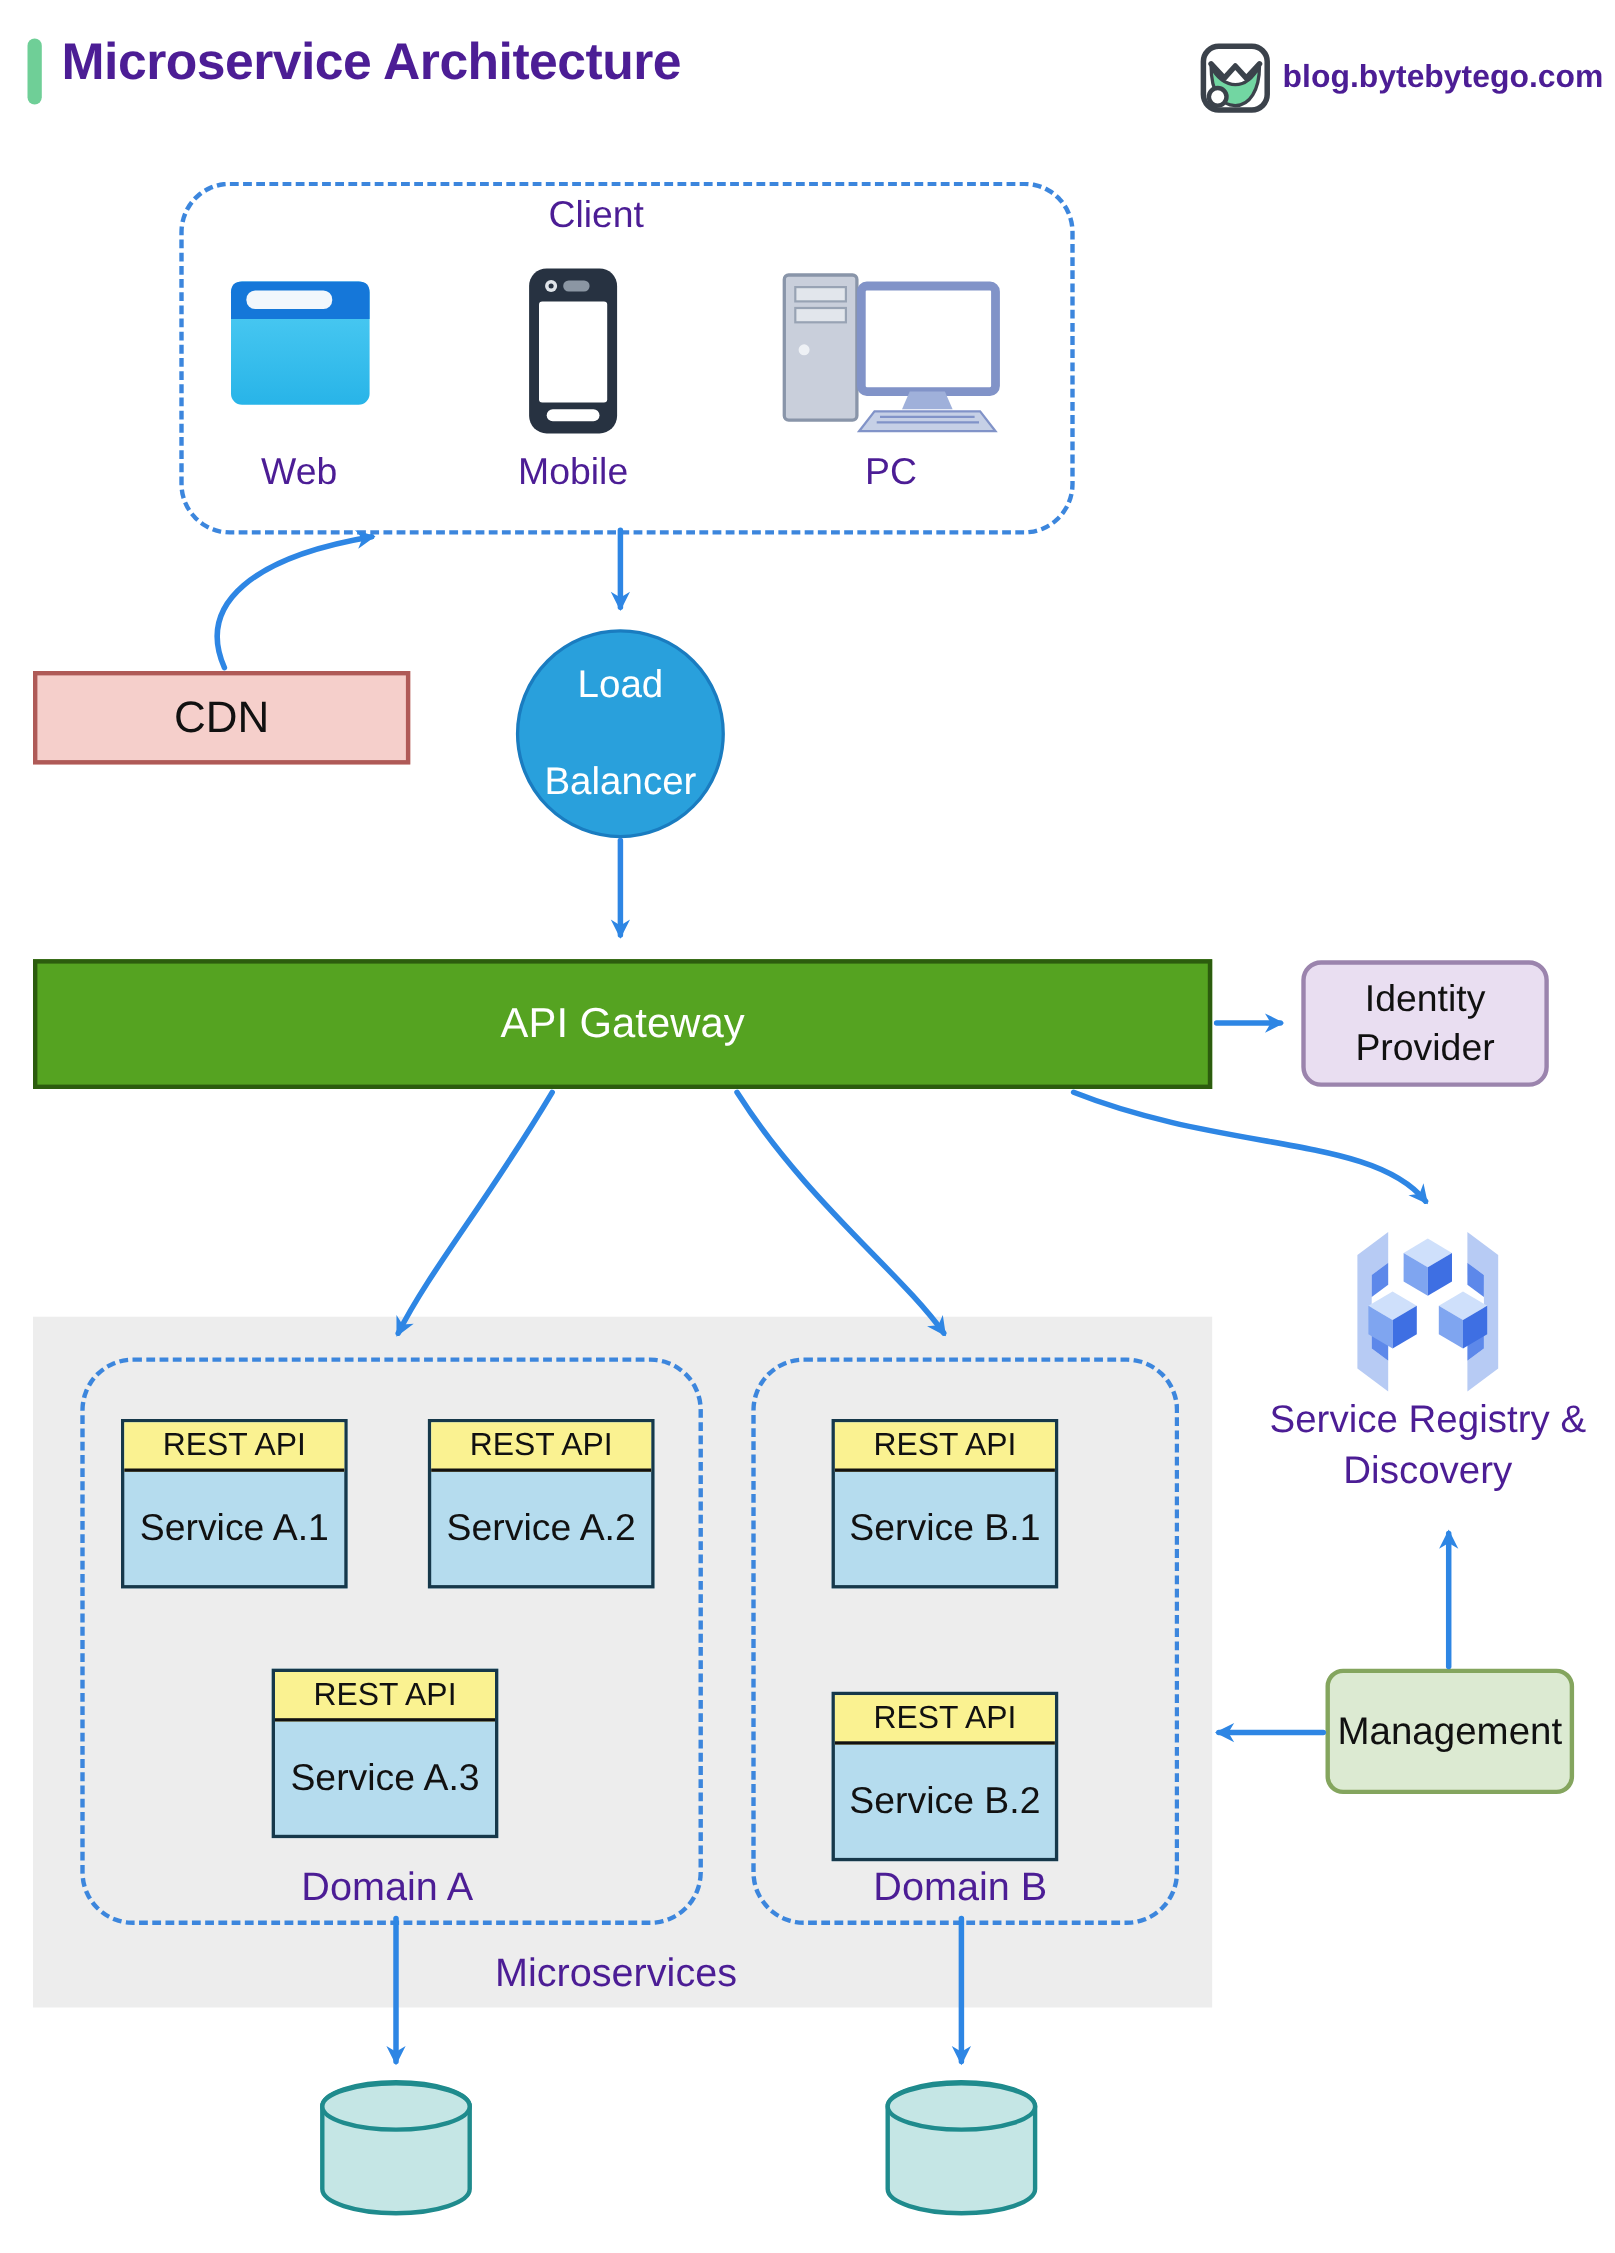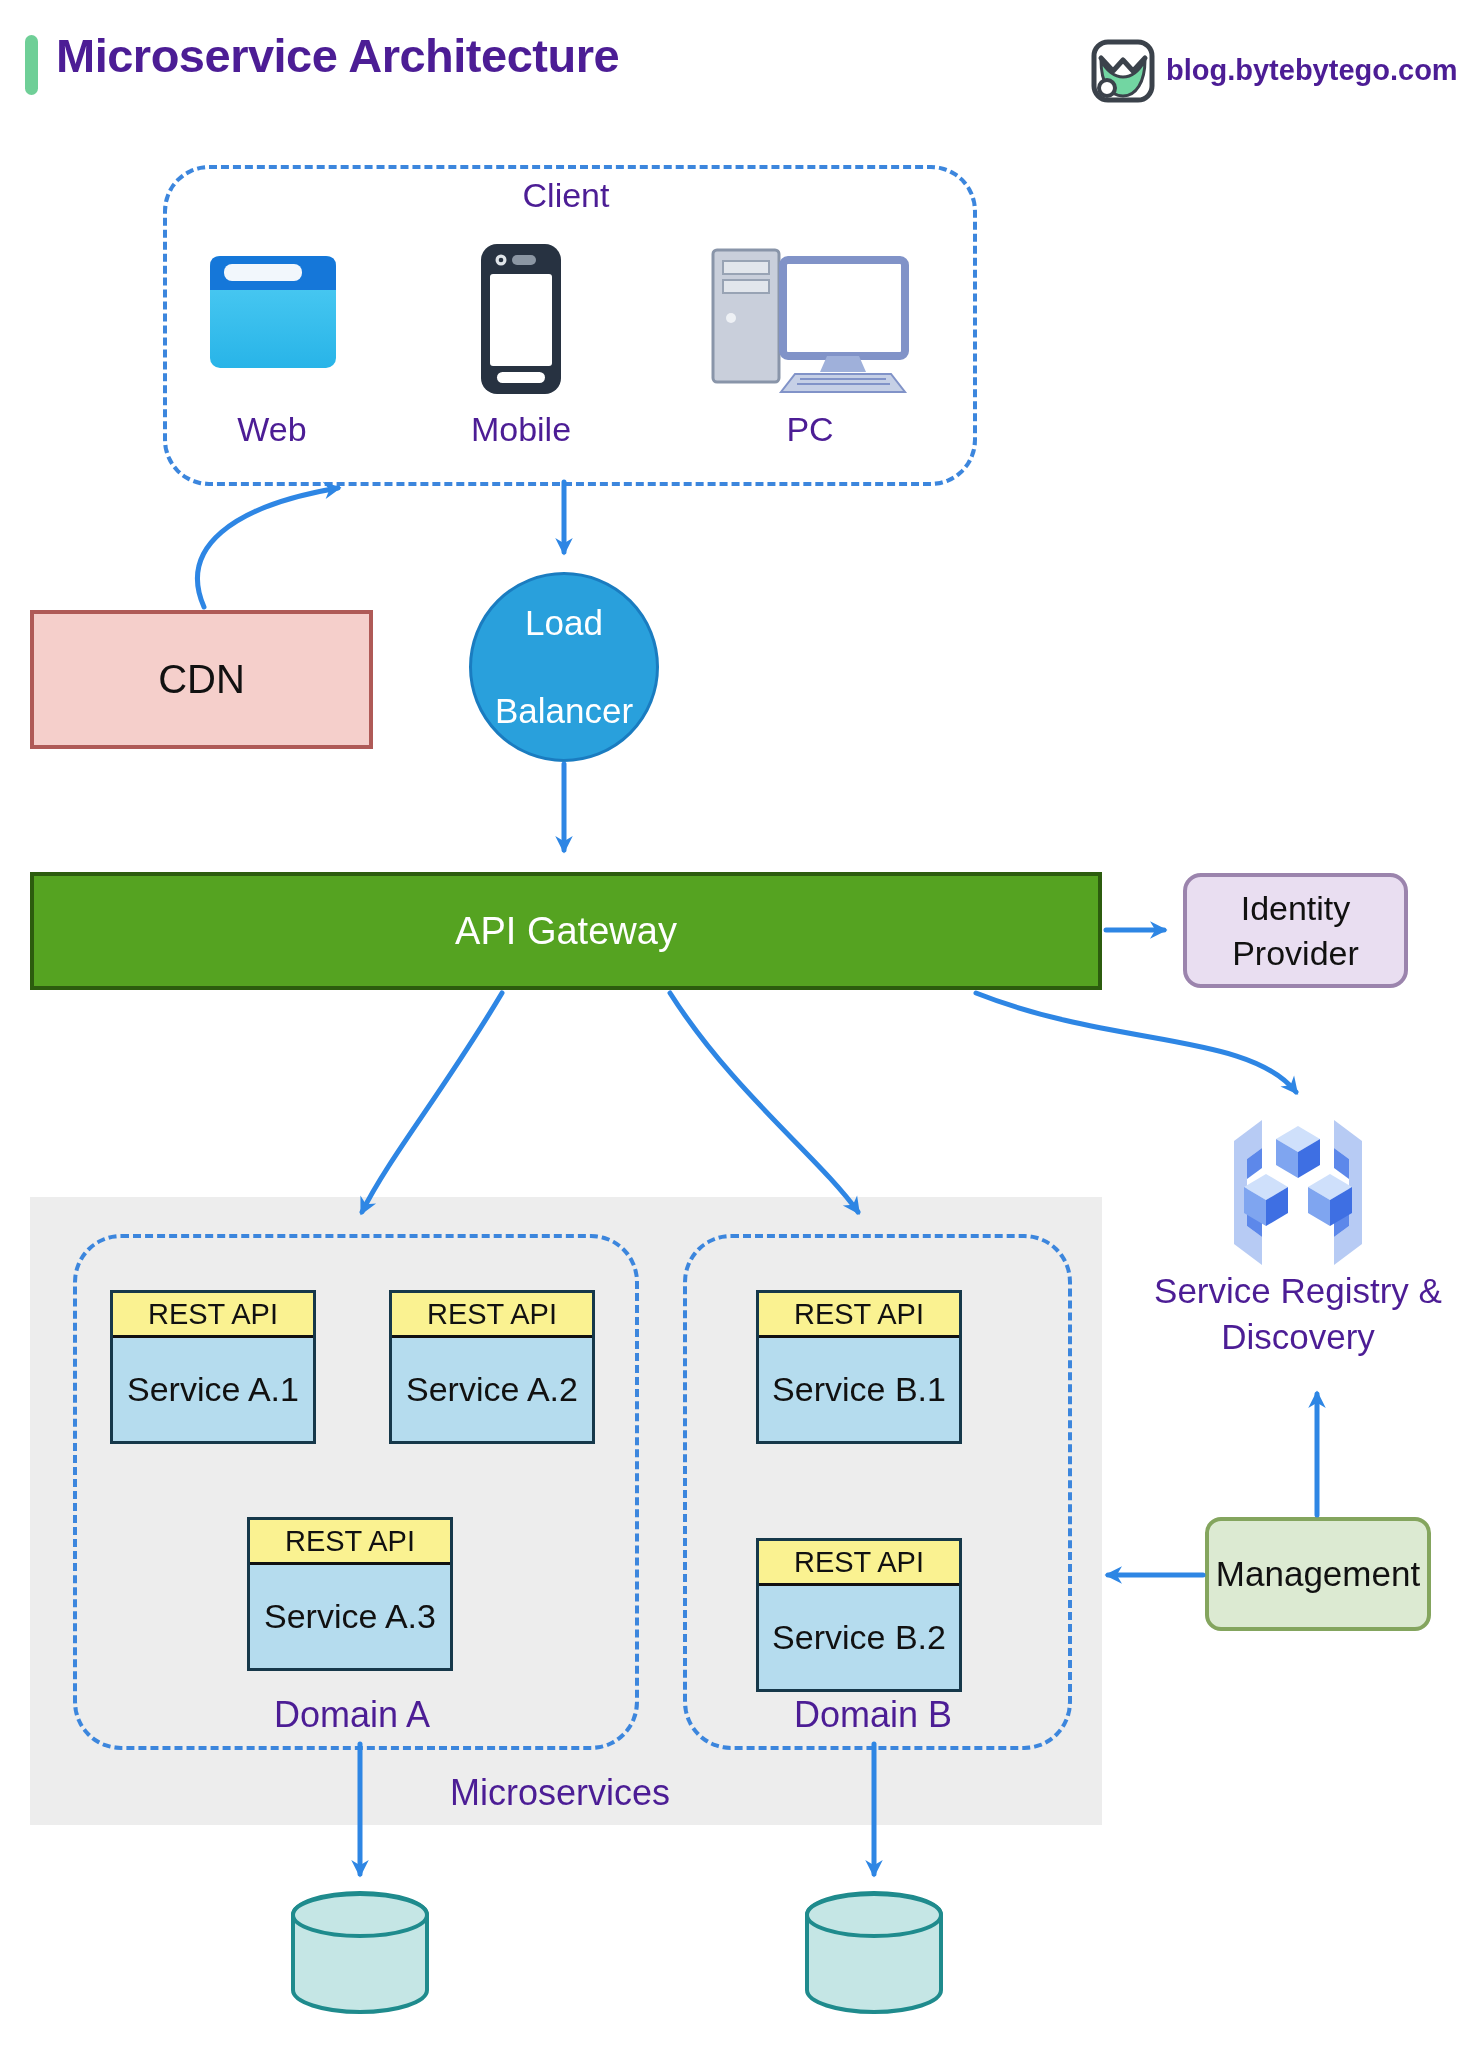--- a/index.html
+++ b/index.html
@@ -16,21 +16,21 @@
   .brand{left:1166px;top:54px;font-size:29px;font-weight:700;}
 
   
   .dashedbox{position:absolute;border:4px dashed var(--dashed,#3c86dd);}
   .client-box{left:163px;top:165px;width:806px;height:313px;border-radius:46px;}
   .domain-a{left:73px;top:1234px;width:558px;height:508px;border-radius:48px;}
   .domain-b{left:683px;top:1234px;width:381px;height:508px;border-radius:48px;}
 
   .gray{left:30px;top:1197px;width:1072px;height:628px;background:var(--gray-bg,#ededed);}
 
-  .cdn{left:30px;top:610px;width:343px;height:139px;background:var(--cdn-fill,#f5cfcb);
+  .cdn{left:30px;top:610px;width:343px;height:85px;background:var(--cdn-fill,#f5cfcb);
        border:4px solid var(--cdn-border,#af5a57);box-sizing:border-box;font-size:40px;}
   .lb{left:469px;top:572px;width:190px;height:190px;border-radius:50%;
       background:var(--lb-fill,#29a0dc);border:3px solid var(--lb-border,#1a7cc0);
       box-sizing:border-box;color:#fff;font-size:35px;line-height:1.25;flex-direction:column;gap:44px;}
   .gateway{left:30px;top:872px;width:1072px;height:118px;background:var(--gateway-fill,#55a321);
        border:4px solid var(--gateway-border,#2c5c0e);box-sizing:border-box;color:#fff;font-size:38px;align-items:center;}
   .identity{left:1183px;top:873px;width:225px;height:115px;border-radius:18px;
        background:var(--identity-fill,#e9def1);border:4px solid var(--identity-border,#9b84ad);
        box-sizing:border-box;font-size:34px;line-height:1.3;flex-direction:column;}
   .management{left:1205px;top:1517px;width:226px;height:114px;border-radius:16px;
@@ -51,21 +51,21 @@
   .db-shape{fill:var(--db-fill,#c5e6e5);stroke:var(--db-border,#1f8b8d);stroke-width:4;}
 </style>
 </head>
 <body>
 
 <div class="abs accent"></div>
 <div class="lbl title">Microservice Architecture</div>
 <div class="lbl brand">blog.bytebytego.com</div>
 
 <div class="dashedbox client-box"></div>
-<div class="lbl c" style="left:566px;top:176px;font-size:34px;">Client</div>
+<div class="lbl c" style="left:542px;top:176px;font-size:34px;">Client</div>
 <div class="lbl c" style="left:272px;top:410px;font-size:34px;">Web</div>
 <div class="lbl c" style="left:521px;top:410px;font-size:34px;">Mobile</div>
 <div class="lbl c" style="left:810px;top:410px;font-size:34px;">PC</div>
 
 <div class="abs flexc cdn">
   <span>CDN</span>
 </div>
 
 <div class="abs flexc lb">
   <span>Load</span>

